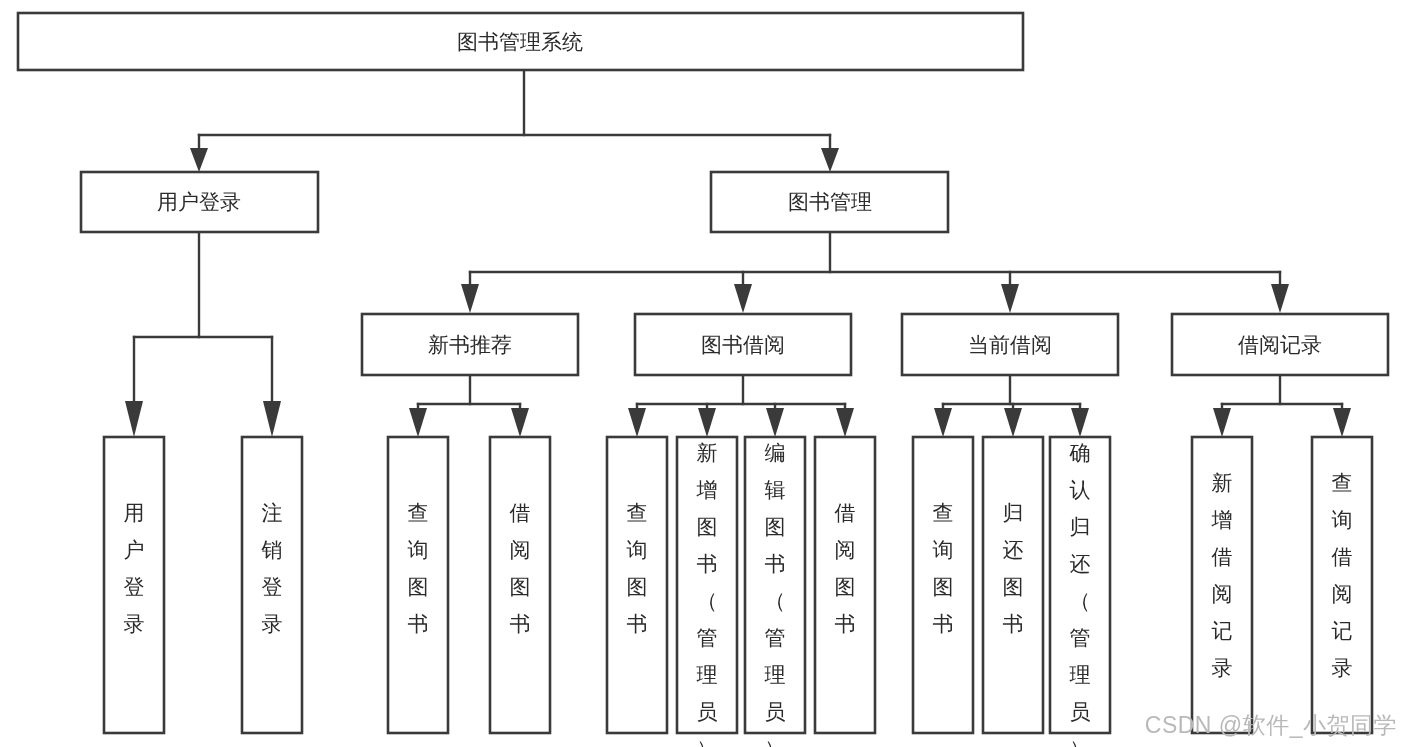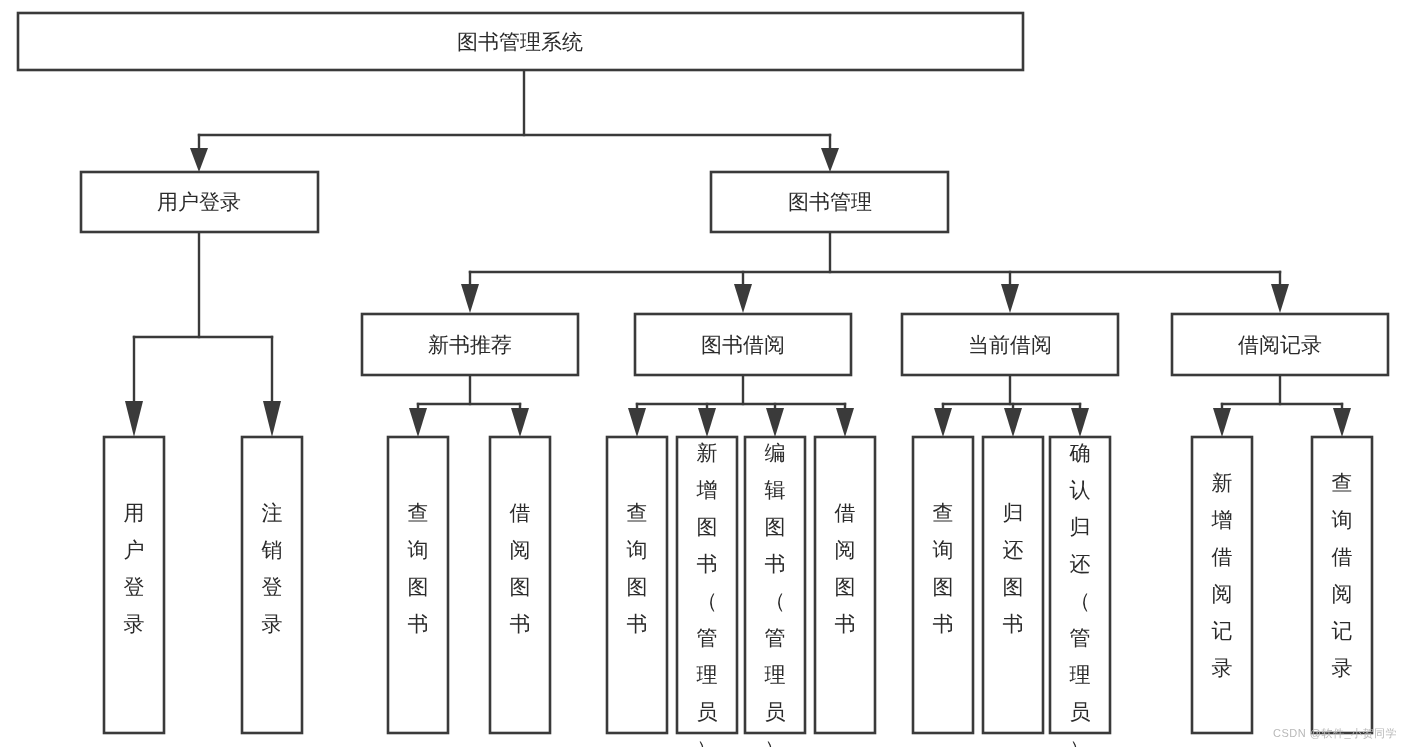--- a/index.html
+++ b/index.html
@@ -50,21 +50,21 @@
     font-family: "Liberation Sans", "DejaVu Sans", sans-serif;
     font-size: 21px;
     fill: #2b2b2b;
     text-anchor: middle;
   }
   .watermark {
     position: absolute;
     right: 8px;
     bottom: 6px;
     font-family: "Liberation Sans", "DejaVu Sans", sans-serif;
-    font-size: 11px;
+    font-size: 23px;
     color: #b9b9b9;
     letter-spacing: 0.5px;
     white-space: nowrap;
     user-select: none;
   }
 </style>
 </head>
 <body>
 
 <div id="stage">

